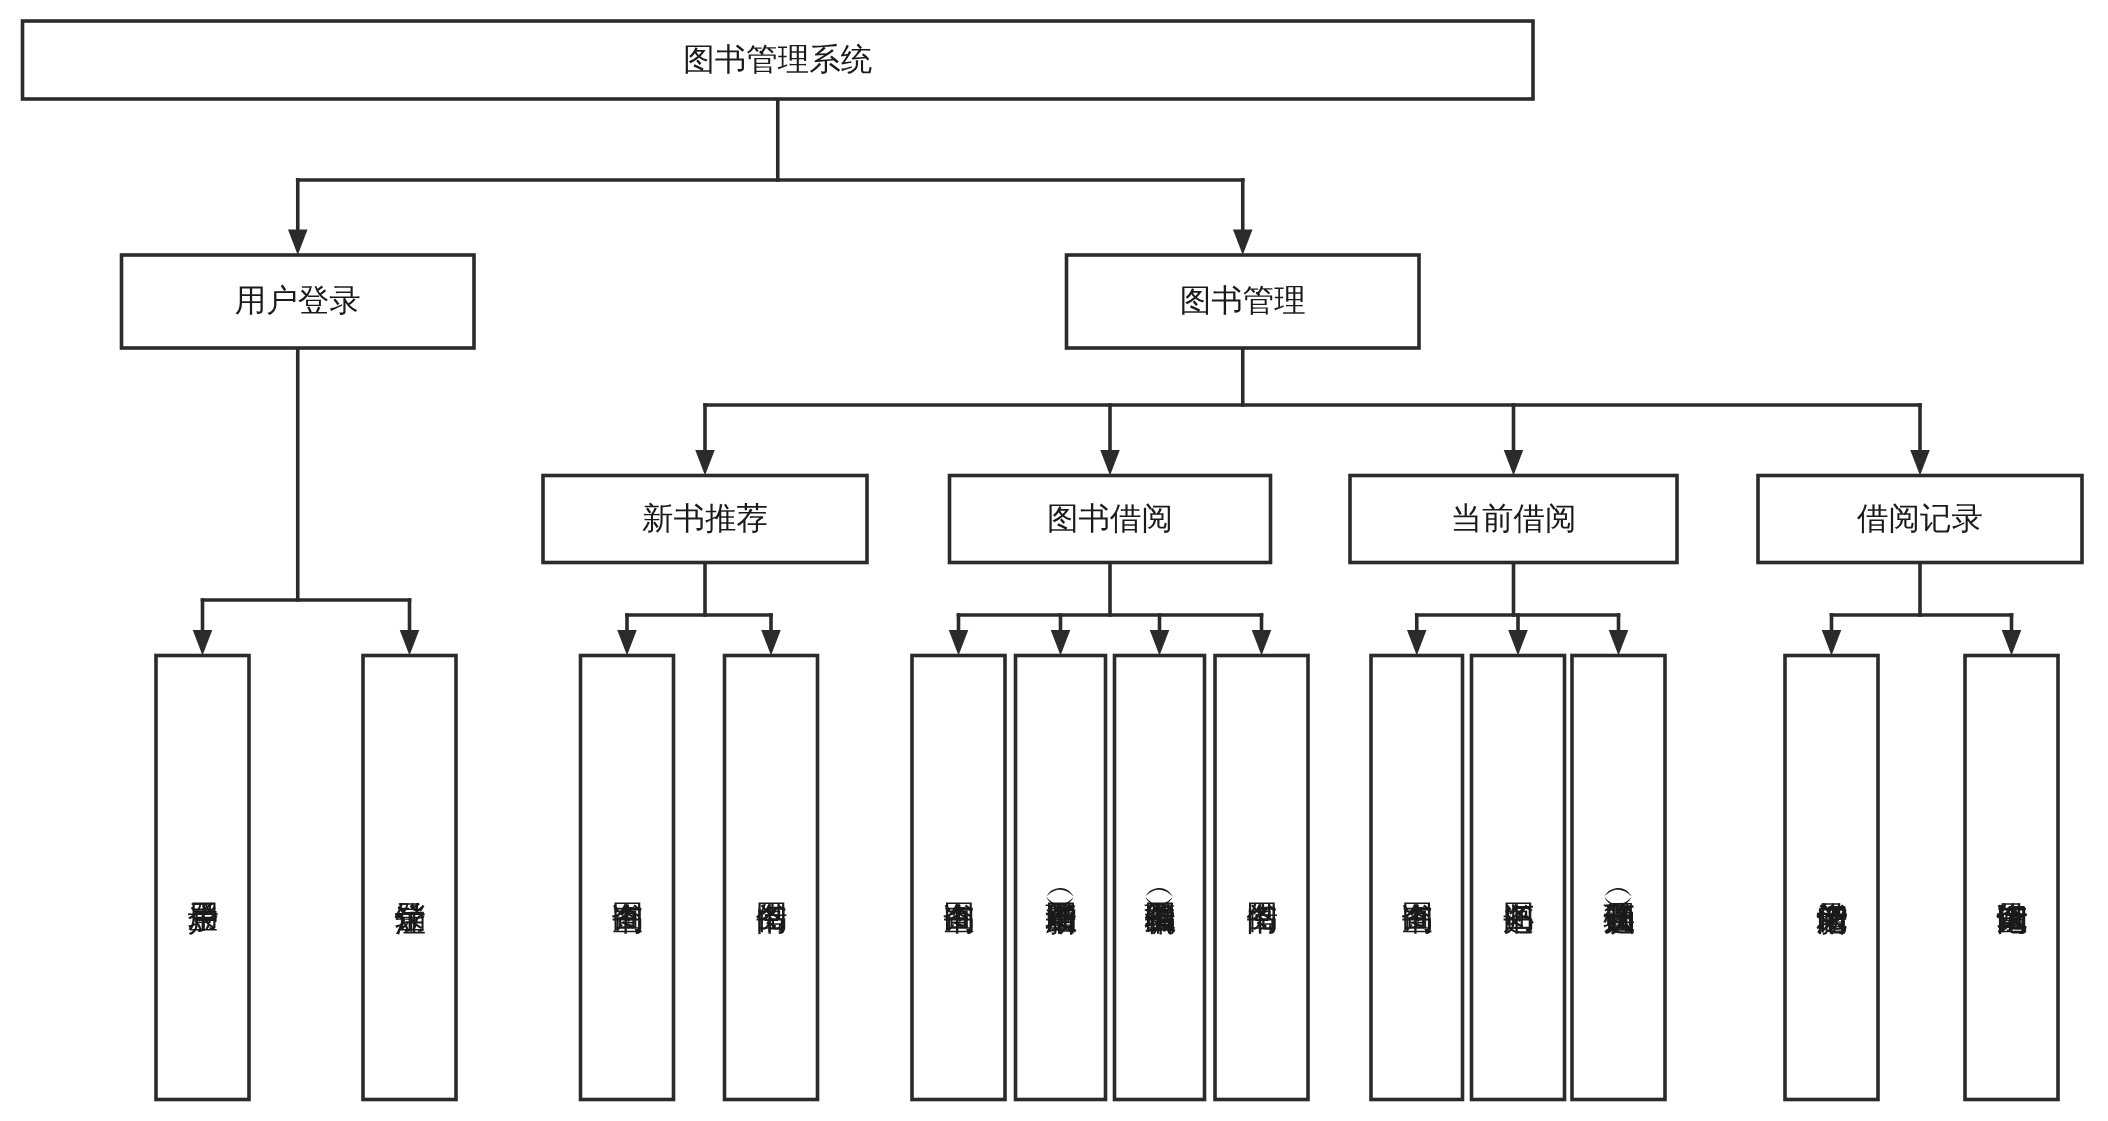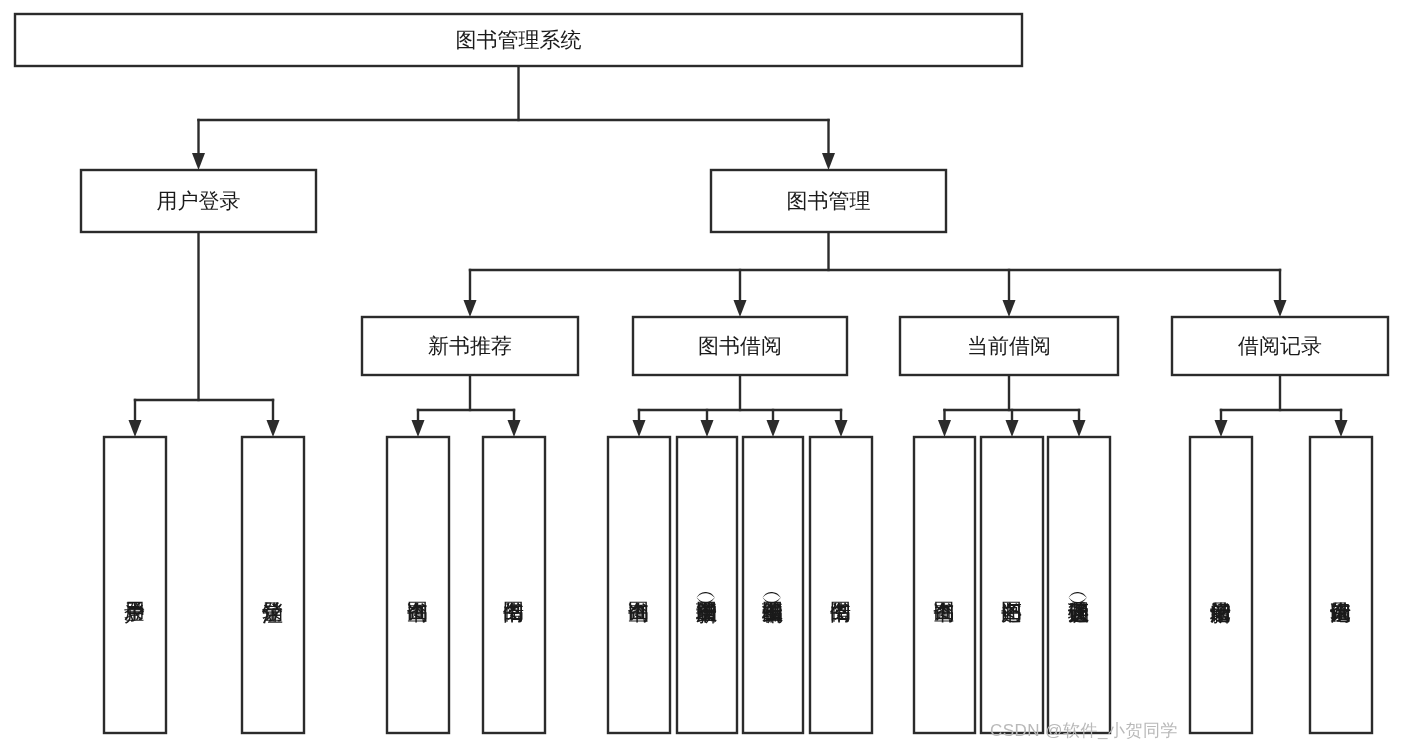--- a/index.html
+++ b/index.html
@@ -177,14 +177,13 @@
         <g>
           <rect class="node-rect" x="1190" y="437" width="62" height="296" rx="0"></rect>
           <text class="node-label-v" x="1221" y="585" text-anchor="middle" dominant-baseline="central">新增借阅记录</text>
         </g>
         <g>
           <rect class="node-rect" x="1310" y="437" width="62" height="296" rx="0"></rect>
           <text class="node-label-v" x="1341" y="585" text-anchor="middle" dominant-baseline="central">查询借阅记录</text>
         </g>
       </g>
   </svg>
-  <div class="watermark">CSDN @软件_小贺同学</div>
 </div>
 
 </body></html>

